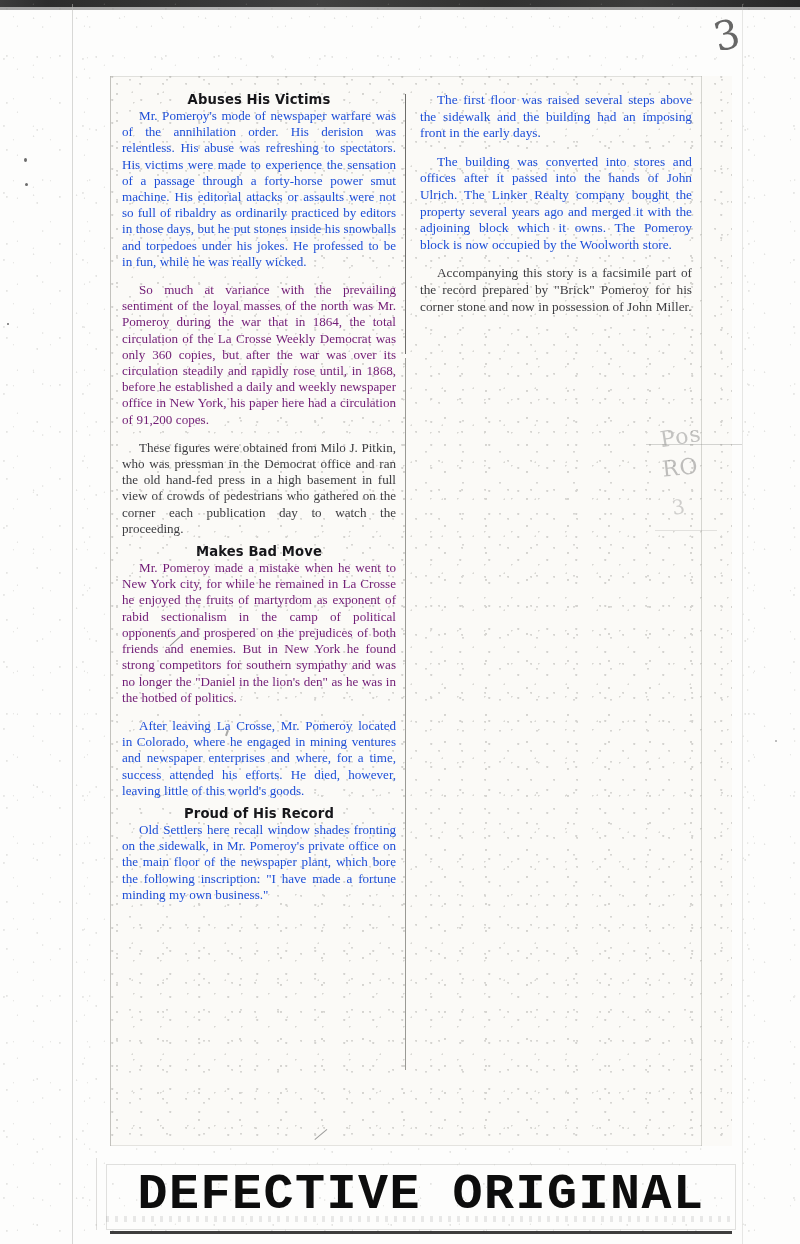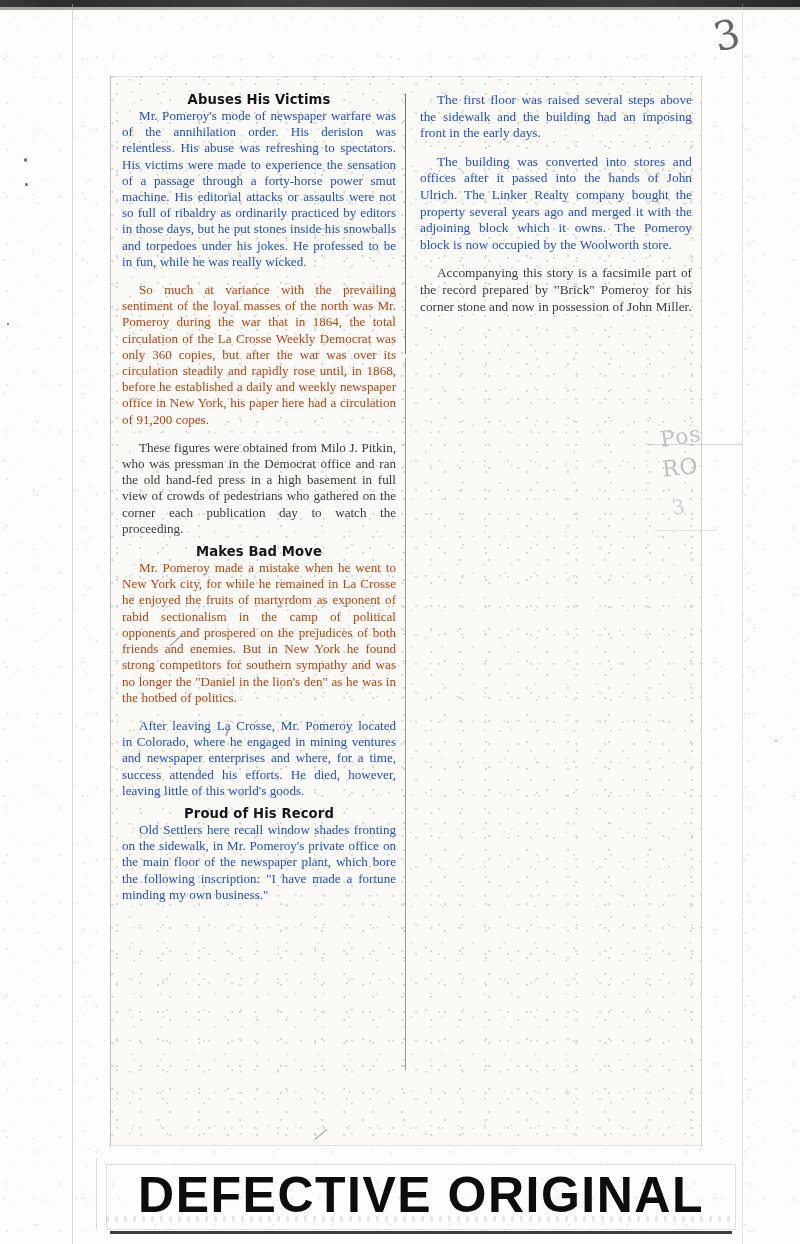--- a/index.html
+++ b/index.html
@@ -72,20 +72,21 @@
 
   
   #clipping {
     position: absolute;
     left: 110px;
     top: 76px;
     width: 592px;
     height: 1070px;
     background: #fbfaf7;
     box-shadow: 0 0 0 0 transparent;
+    padding-left: 30px;
   }
   .clip-edge {
     position: absolute;
     background: #b0afa9;
     opacity: .75;
   }
   .clip-edge.top    { left: 0;  top: 0;    width: 592px; height: 1px; opacity:.35;}
   .clip-edge.left   { left: 0;  top: 0;    width: 1px;   height: 1070px; }
   .clip-edge.right  { left: 591px; top: 0; width: 1px;   height: 1070px; opacity:.5;}
   .clip-edge.bottom { left: 0;  top: 1069px; width: 592px; height: 1px; opacity:.3;}
@@ -146,21 +147,21 @@
   .sec-head.first { margin-top: 0; }
 
   
   p.body {
     margin: 0 0 0 0;
     font-family: "Liberation Serif", serif;
     font-size: 13.1px;
     line-height: 16.2px;
     text-align: justify;
     text-indent: 17px;
-    color: #c2410c;
+    color: #701a75;
     word-spacing: .2px;
     -webkit-font-smoothing: none;
   }
   p.body + p.body { margin-top: 12px; }
   .col-right p.body { font-size: 13.3px; line-height: 16.6px; }
 
   
   p.body.lighter { color: #3c3c40; }
   p.body.heavier { color: #1d4ed8; }
 
@@ -246,21 +247,21 @@
   #defective-stamp .stamp-frame {
     position: absolute;
     inset: 0;
     border: 1px solid #c9c8c4;
     opacity: .55;
   }
   #defective-stamp .stamp-text {
     position: absolute;
     left: 0; right: 0; top: 2px;
     text-align: center;
-    font-family: Liberation Sans, sans-serif;
+    font-family: Liberation Mono, monospace;
     font-weight: bold;
     font-size: 50px;
     line-height: 58px;
     letter-spacing: 1.5px;
     color: #0d0d0d;
   }
   #defective-stamp .stamp-baseline {
     position: absolute;
     left: 4px; right: 4px; bottom: -4px;
     height: 3px;

